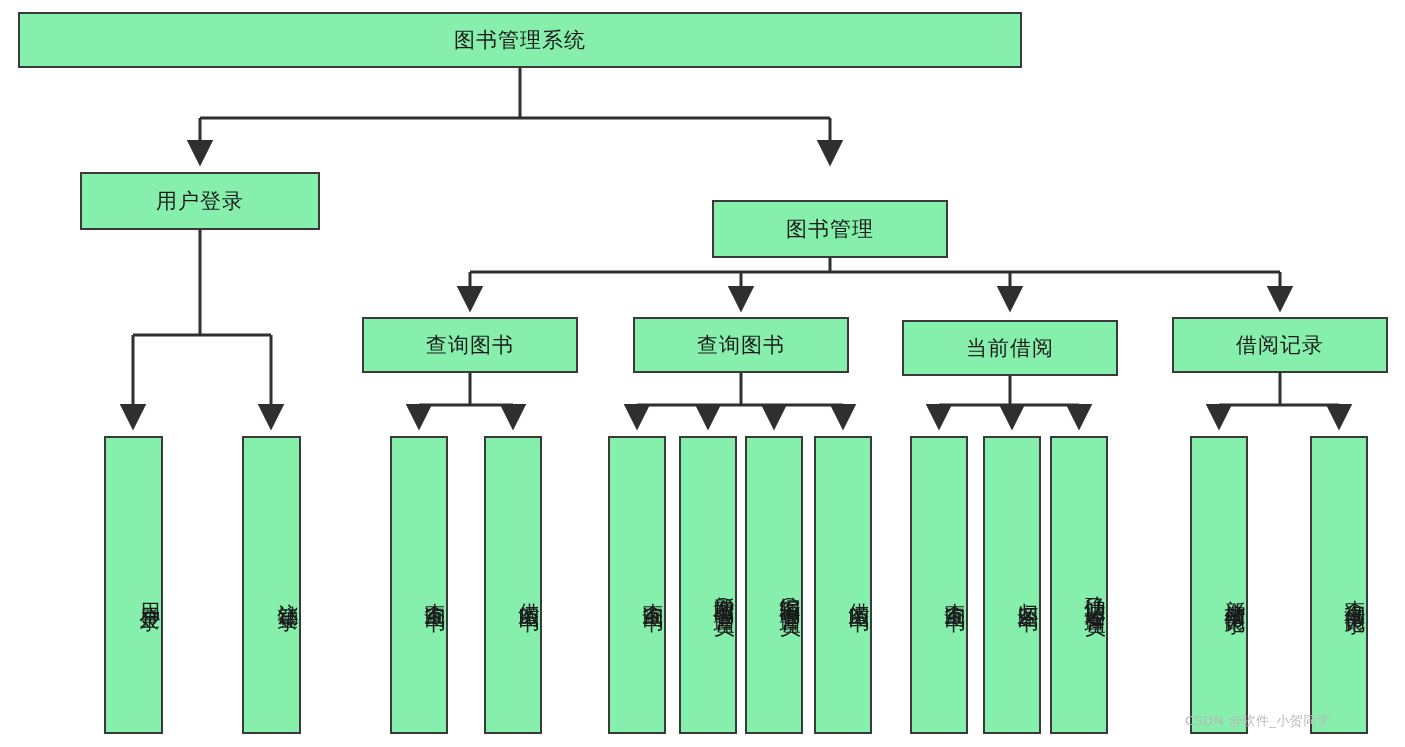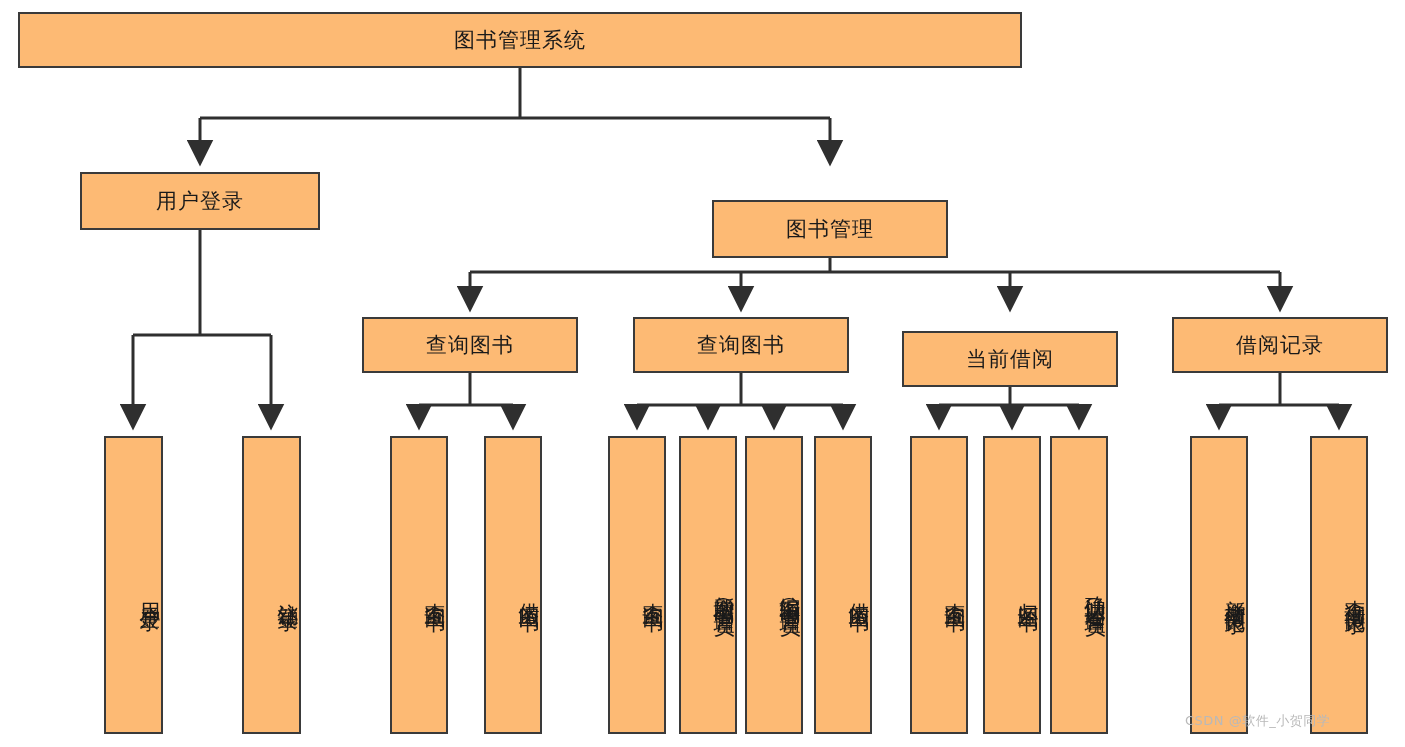--- a/index.html
+++ b/index.html
@@ -21,21 +21,21 @@
     position: absolute;
     left: 0;
     top: 0;
     width: 1405px;
     height: 747px;
     pointer-events: none;
   }
   .node {
     position: absolute;
     box-sizing: border-box;
-    background: #fdba74;
+    background: #86efac;
     border: 2px solid #3a3a3a;
     display: flex;
     align-items: center;
     justify-content: center;
     color: #1a1a1a;
   }
   .node.horiz {
     font-size: 21px;
     letter-spacing: 1px;
   }
@@ -128,21 +128,21 @@
   <div class="node horiz" style="left: 712px; top: 172px; width: 236px; height: 58px; border-color: rgb(58, 58, 58); color: rgb(26, 26, 26); margin-top: 28px;">
     <span class="node-label">图书管理</span>
   </div>
 
   <div class="node horiz" style="left: 362px; top: 317px; width: 216px; height: 56px; border-color: rgb(58, 58, 58); color: rgb(26, 26, 26);">
     <span class="node-label">查询图书</span>
   </div>
   <div class="node horiz" style="left: 633px; top: 317px; width: 216px; height: 56px; border-color: rgb(58, 58, 58); color: rgb(26, 26, 26);">
     <span class="node-label">查询图书</span>
   </div>
-  <div class="node horiz" style="left: 902px; top: 331px; width: 216px; height: 56px; border-color: rgb(58, 58, 58); color: rgb(26, 26, 26);">
+  <div class="node horiz" style="left: 902px; top: 320px; width: 216px; height: 56px; border-color: rgb(58, 58, 58); color: rgb(26, 26, 26);">
     <span class="node-label">当前借阅</span>
   </div>
   <div class="node horiz" style="left: 1172px; top: 317px; width: 216px; height: 56px; border-color: rgb(58, 58, 58); color: rgb(26, 26, 26);">
     <span class="node-label">借阅记录</span>
   </div>
 
   <div class="node vert" style="left: 104px; top: 436px; width: 59px; height: 298px; border-color: rgb(58, 58, 58); color: rgb(26, 26, 26);">
     <span class="node-label">用户登录</span>
   </div>
   <div class="node vert" style="left: 242px; top: 436px; width: 59px; height: 298px; border-color: rgb(58, 58, 58); color: rgb(26, 26, 26);">

